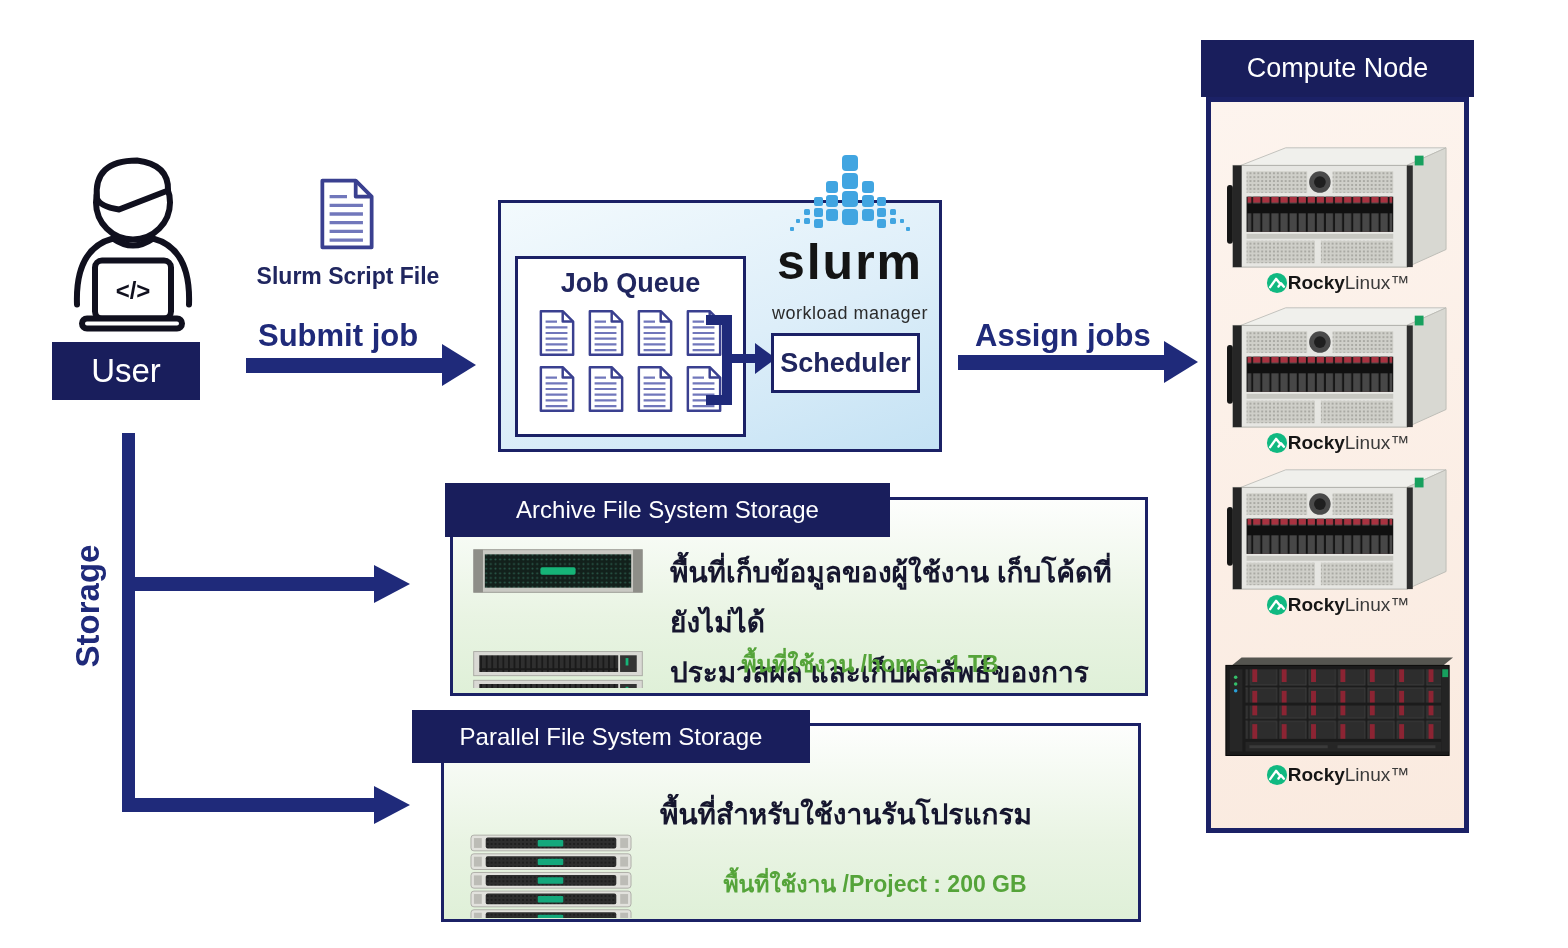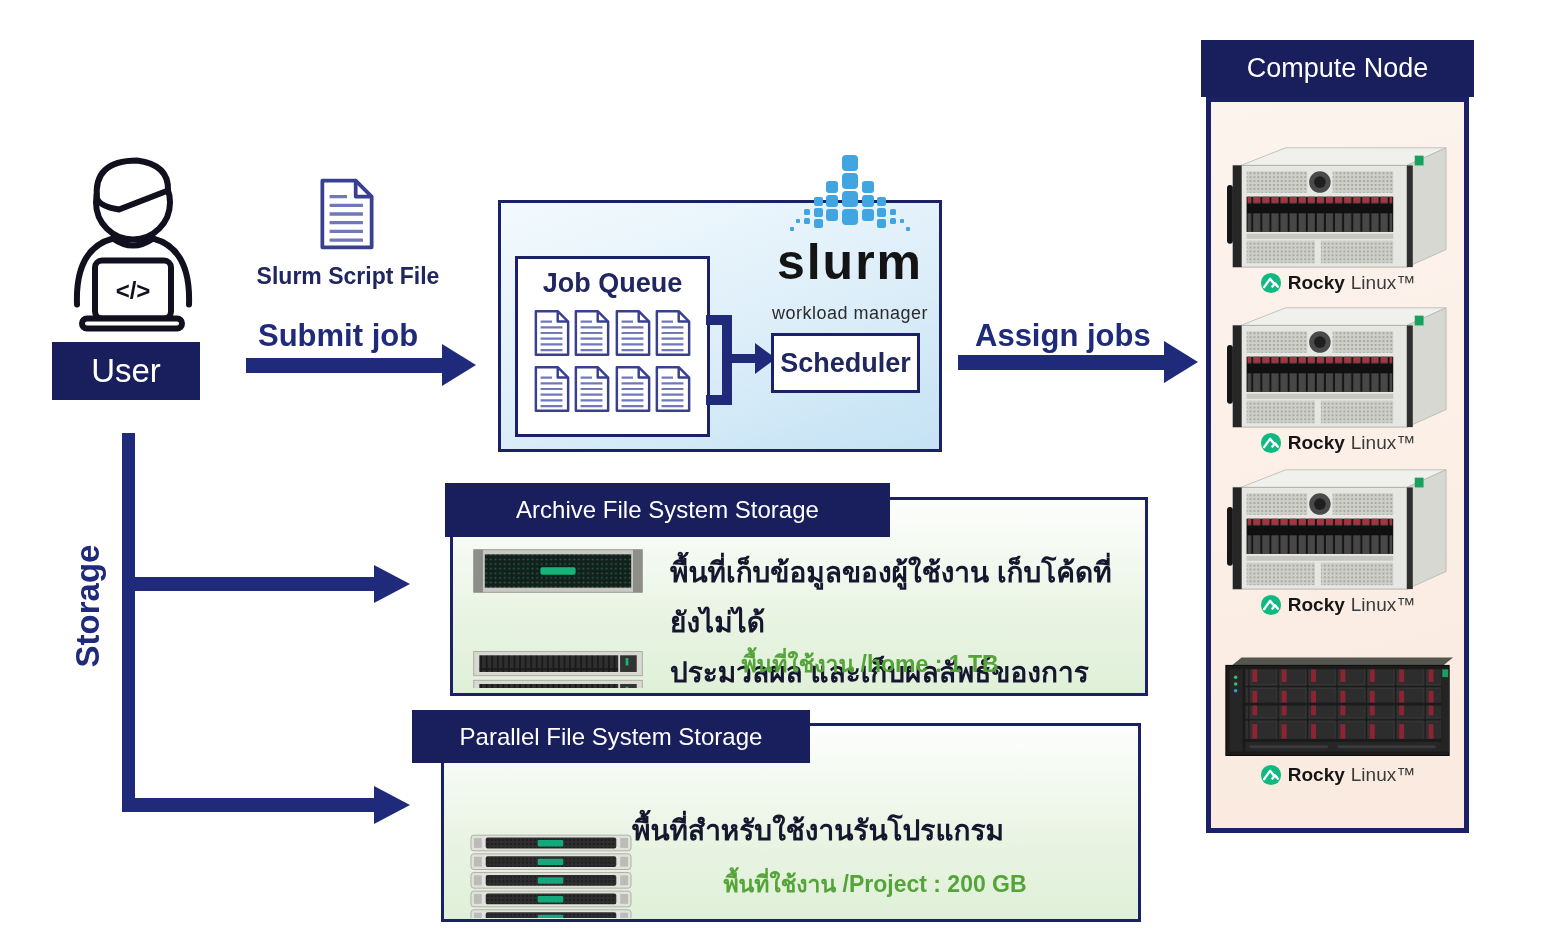--- a/index.html
+++ b/index.html
@@ -40,40 +40,40 @@
   .assign-label{left:975px;top:318px;}
   .assign-arrow{left:958px;top:341px;}
   .assign-arrow .bar{width:206px;}
 
   
   .slurm-panel{left:498px;top:200px;width:444px;height:252px;border:3px solid var(--navy-border);
     background:linear-gradient(160deg,#f3fafd 0%,#ddeef9 55%,#c4e2f4 100%);}
   .slurm-logo{left:760px;top:155px;width:180px;text-align:center;}
   .slurm-word{font-size:50px;font-weight:800;letter-spacing:2px;color:#141414;line-height:.92;}
   .slurm-tagline{font-size:18px;font-weight:500;letter-spacing:.5px;color:#2b2b2b;margin-top:18px;}
-  .jobqueue{left:515px;top:256px;width:195px;height:181px;background:#fff;
+  .jobqueue{left:515px;top:256px;width:231px;height:181px;background:#fff;
     border:3px solid var(--navy-border);}
   .jobqueue-title{text-align:center;margin-top:9px;font-size:27px;color:var(--navy-text);font-weight:600;}
   .doc-grid{display:grid;grid-template-columns:repeat(4,1fr);row-gap:8px;
     justify-items:center;padding:10px 14px 0 14px;}
   .doc-grid svg{width:38px;height:48px;}
   .bracket{left:702px;top:312px;width:76px;height:96px;}
   .scheduler{left:771px;top:333px;width:149px;height:60px;background:#fff;
     border:3px solid var(--navy-border);display:flex;align-items:center;justify-content:center;
     font-size:27px;color:var(--navy-text);font-weight:600;}
 
   
   .compute-header{left:1201px;top:40px;width:273px;height:57px;background:var(--navy-fill);
     color:#fff;font-size:27px;display:flex;align-items:center;justify-content:center;}
   .compute-body{left:1206px;top:97px;width:263px;height:736px;border:5px solid var(--navy-border);
     background:linear-gradient(165deg,#fdf4ee 0%,#faeadf 100%);}
   .node-img{position:absolute;left:14px;width:225px;height:132px;}
   .node-img.dark{left:9px;width:235px;height:115px;}
   .rocky{position:absolute;left:0;width:100%;display:flex;align-items:center;
-    justify-content:center;gap:6px;text-align:center;}
+    justify-content:center;text-align:center;}
   .rocky svg{width:22px;height:22px;}
   .rocky .b1{font-size:19px;font-weight:800;color:#151515;}
   .rocky .b2{font-size:19px;font-weight:400;color:#3a3a3a;}
 
   
   .storage-line{left:122px;top:433px;width:13px;height:379px;background:var(--arrow);}
   .storage-label{left:8px;top:587px;width:160px;text-align:center;font-size:33px;font-weight:600;
     color:var(--arrow);transform:rotate(-90deg);}
   .st-arrow1{left:129px;top:565px;}
   .st-arrow2{left:129px;top:786px;}
@@ -87,21 +87,21 @@
   .archive-body{left:450px;top:497px;width:698px;height:199px;}
   .parallel-body{left:441px;top:723px;width:700px;height:199px;}
   .store-header{background:var(--navy-fill);color:#fff;display:flex;align-items:center;
     justify-content:center;font-size:24px;}
   .archive-header{left:445px;top:483px;width:445px;height:54px;}
   .parallel-header{left:412px;top:710px;width:398px;height:53px;}
   .archive-img{left:470px;top:542px;width:176px;height:146px;}
   .parallel-img{left:470px;top:768px;width:162px;height:150px;}
   .desc{font-size:28px;font-weight:700;color:var(--desc);line-height:1.78;}
   .archive-desc{left:670px;top:548px;width:470px;}
-  .parallel-desc{left:632px;top:790px;width:470px;margin-top:16px;}
+  .parallel-desc{left:660px;top:790px;width:470px;}
   .quota{font-size:23px;font-weight:700;color:var(--green);text-align:center;}
   .archive-quota{left:670px;top:646px;width:400px;}
   .parallel-quota{left:660px;top:866px;width:430px;}
 </style>
 </head>
 <body>
 
 <svg width="0" height="0" style="position:absolute">
   <defs>
     <pattern id="mesh" width="4" height="4" patternUnits="userSpaceOnUse">

